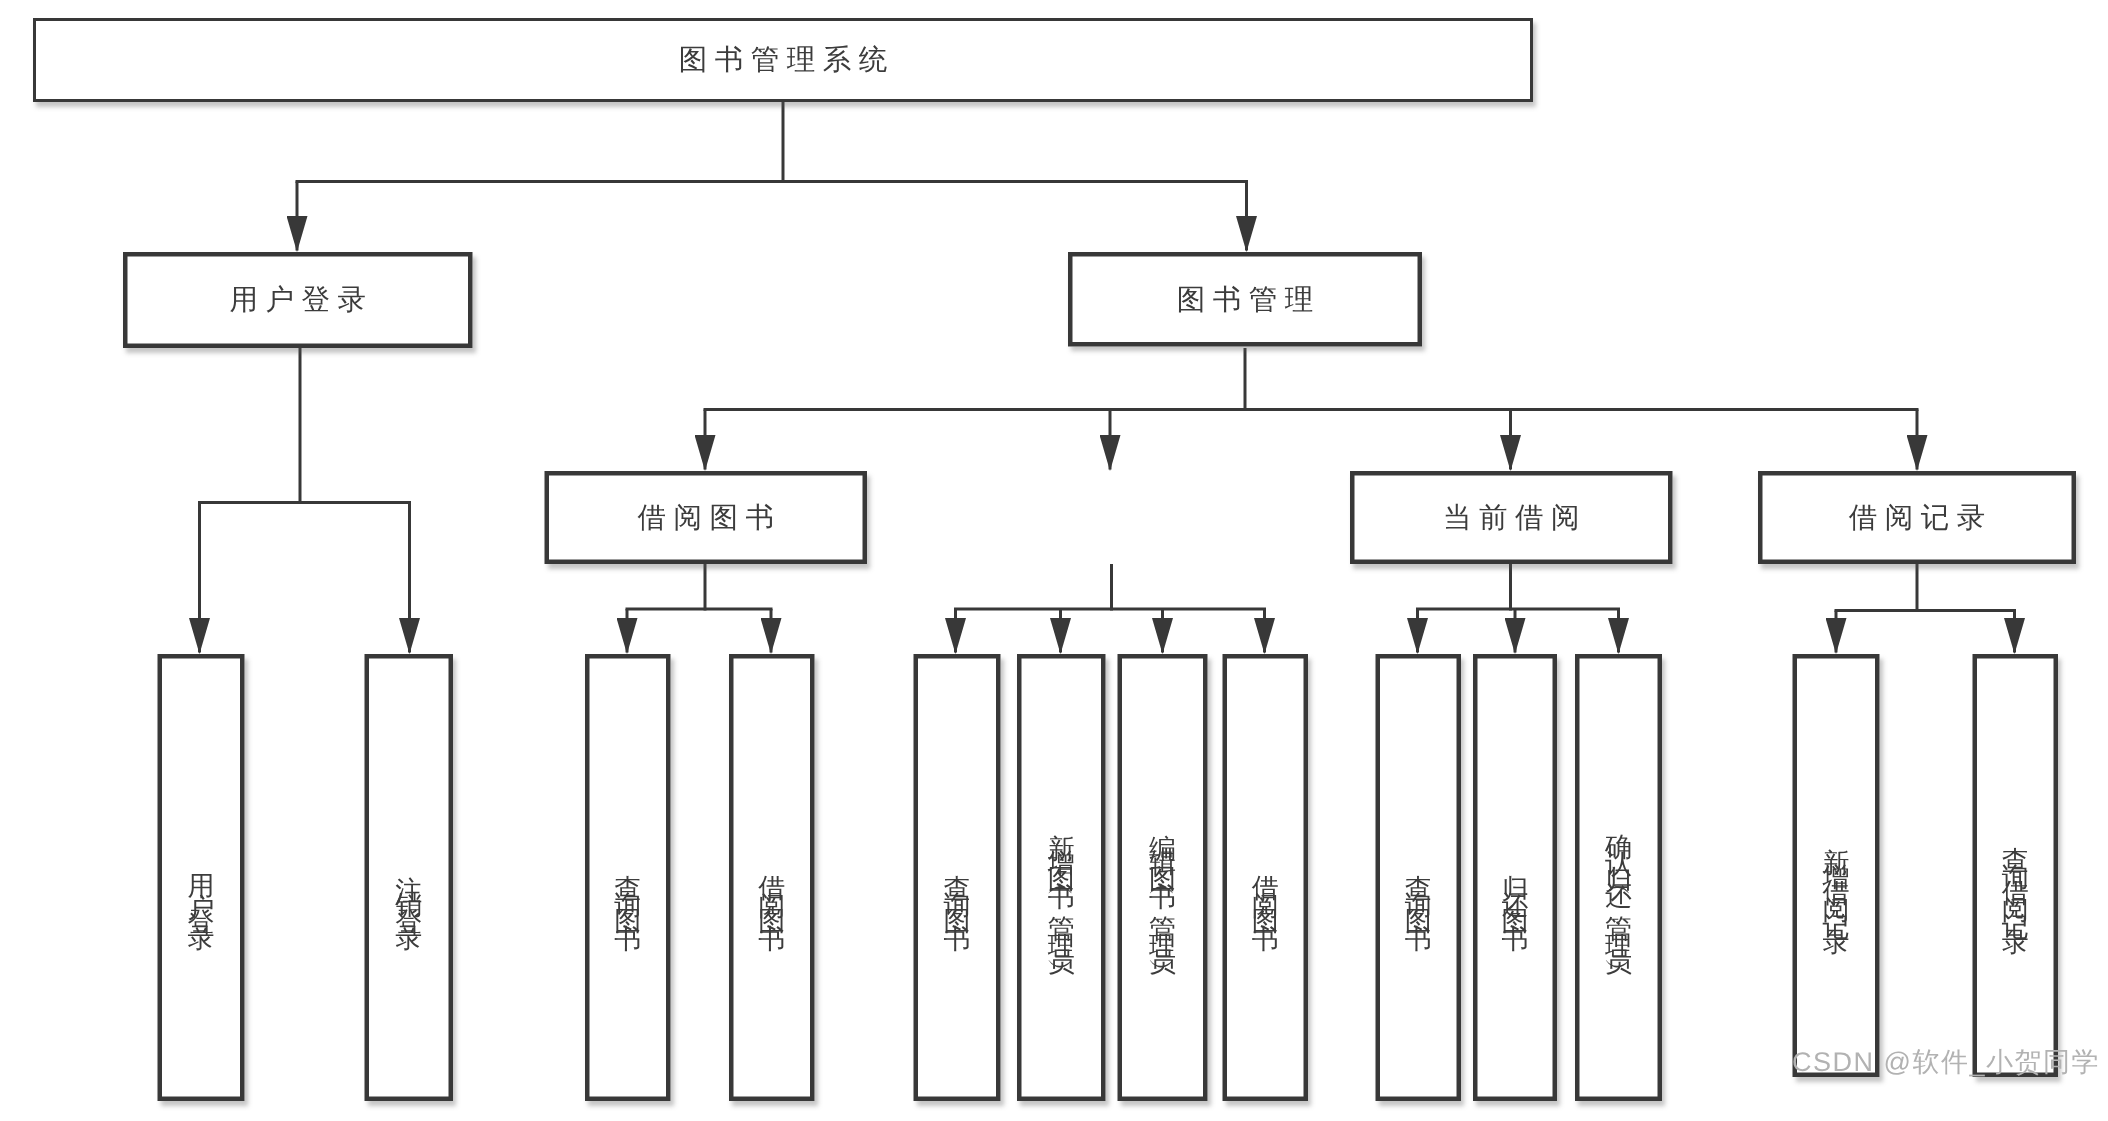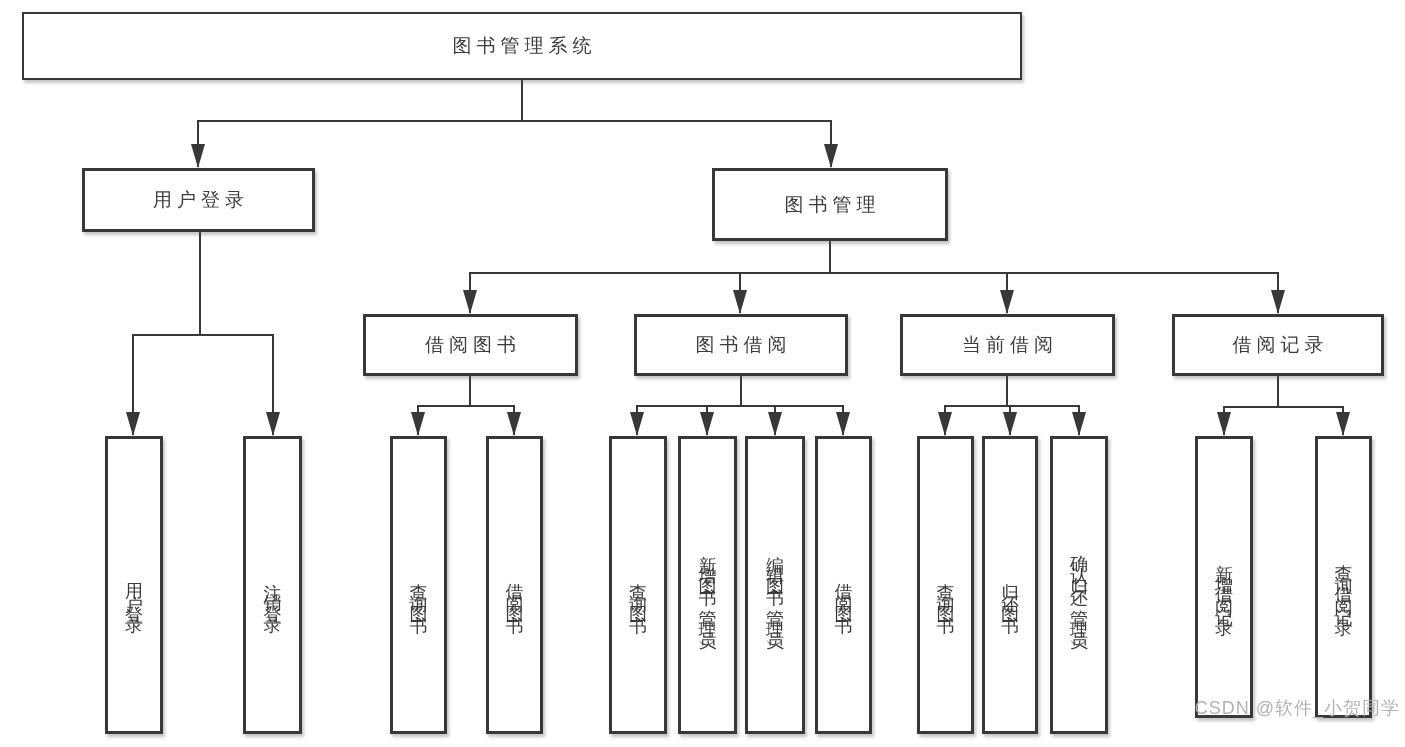--- a/index.html
+++ b/index.html
@@ -20,23 +20,23 @@
   .vbox span{
     writing-mode:vertical-rl;text-orientation:mixed;
     font-size:18px;letter-spacing:11px;line-height:1;
     white-space:nowrap;padding-top:11px;
   }
   .watermark{
     position:absolute;right:5px;top:696px;z-index:3;
     font-size:18px;letter-spacing:1px;color:#b2b2b2;white-space:nowrap;
   }
   
-  #n-root{left:22px;top:12px;width:1000px;height:68px;}
+  #n-root{left:22px;top:12px;width:1000px;height:56px;}
   #n-login{left:82px;top:168px;width:233px;height:64px;}
-  #n-mgmt{left:712px;top:168px;width:236px;height:73px;}
+  #n-mgmt{left:712px;top:168px;width:236px;height:63px;}
   #n-l3-0{left:363px;top:314px;width:215px;height:62px;}
   #n-l3-1{left:634px;top:314px;width:214px;height:62px;}
   #n-l3-2{left:900px;top:314px;width:215px;height:62px;}
   #n-l3-3{left:1172px;top:314px;width:212px;height:62px;}
   .leaf{top:436px;height:298px;}
   #lf-ul-0{left:105px;width:58px;}
   #lf-ul-1{left:243px;width:59px;}
   #lf-nb-0{left:390px;width:57px;}
   #lf-nb-1{left:486px;width:57px;}
   #lf-bb-0{left:609px;width:58px;}
@@ -111,23 +111,20 @@
   <div id="n-login" class="node hbox">
     <span>用户登录</span>
   </div>
   <div id="n-mgmt" class="node hbox">
     <span>图书管理</span>
   </div>
 
   <div id="n-l3-0" class="node hbox">
     <span>借阅图书</span>
   </div>
-  <div id="n-l3-1" class="node hbox">
-    <span>图书借阅</span>
-  </div>
   <div id="n-l3-2" class="node hbox">
     <span>当前借阅</span>
   </div>
   <div id="n-l3-3" class="node hbox">
     <span>借阅记录</span>
   </div>
 
   <div id="lf-ul-0" class="node vbox leaf">
     <span>用户登录</span>
   </div>

